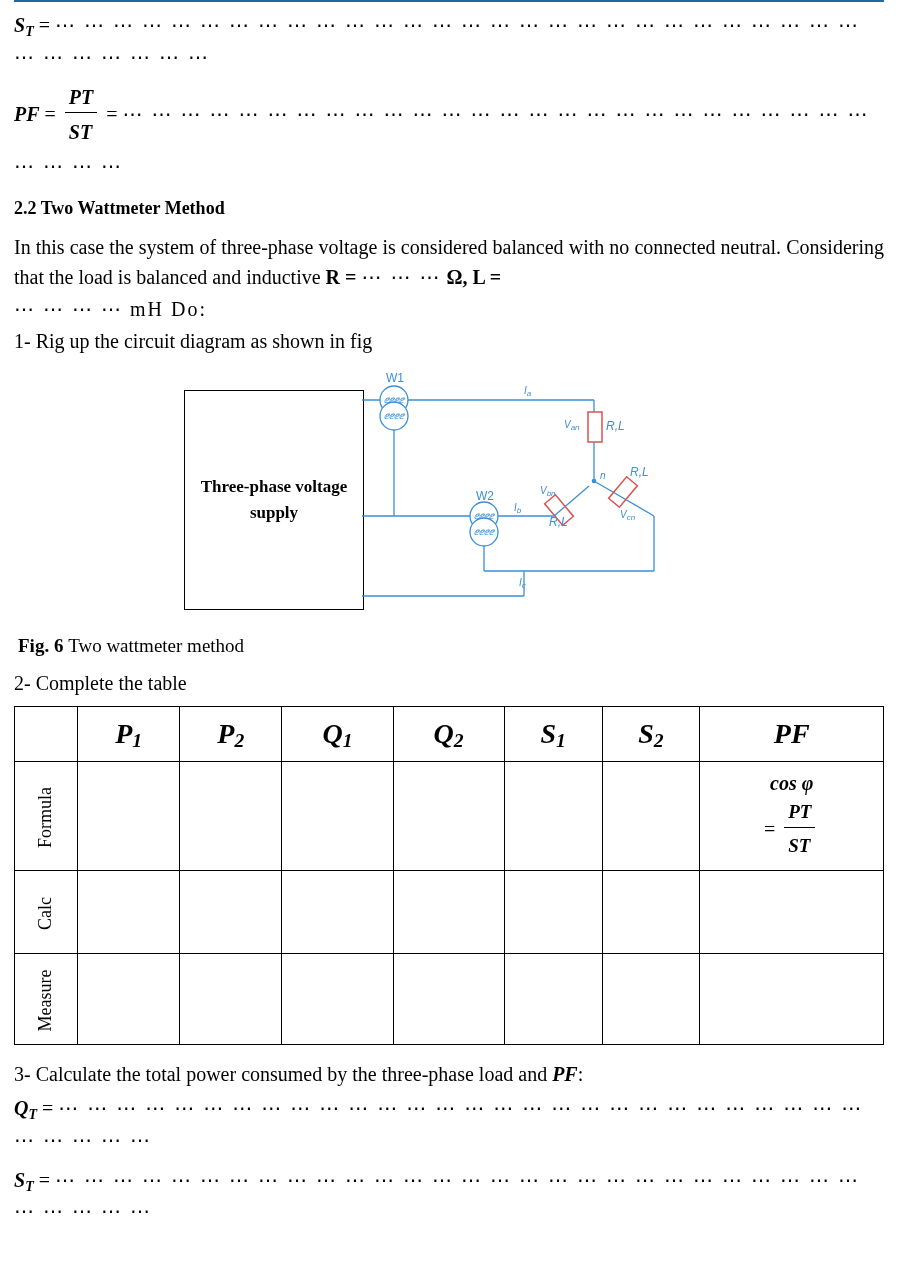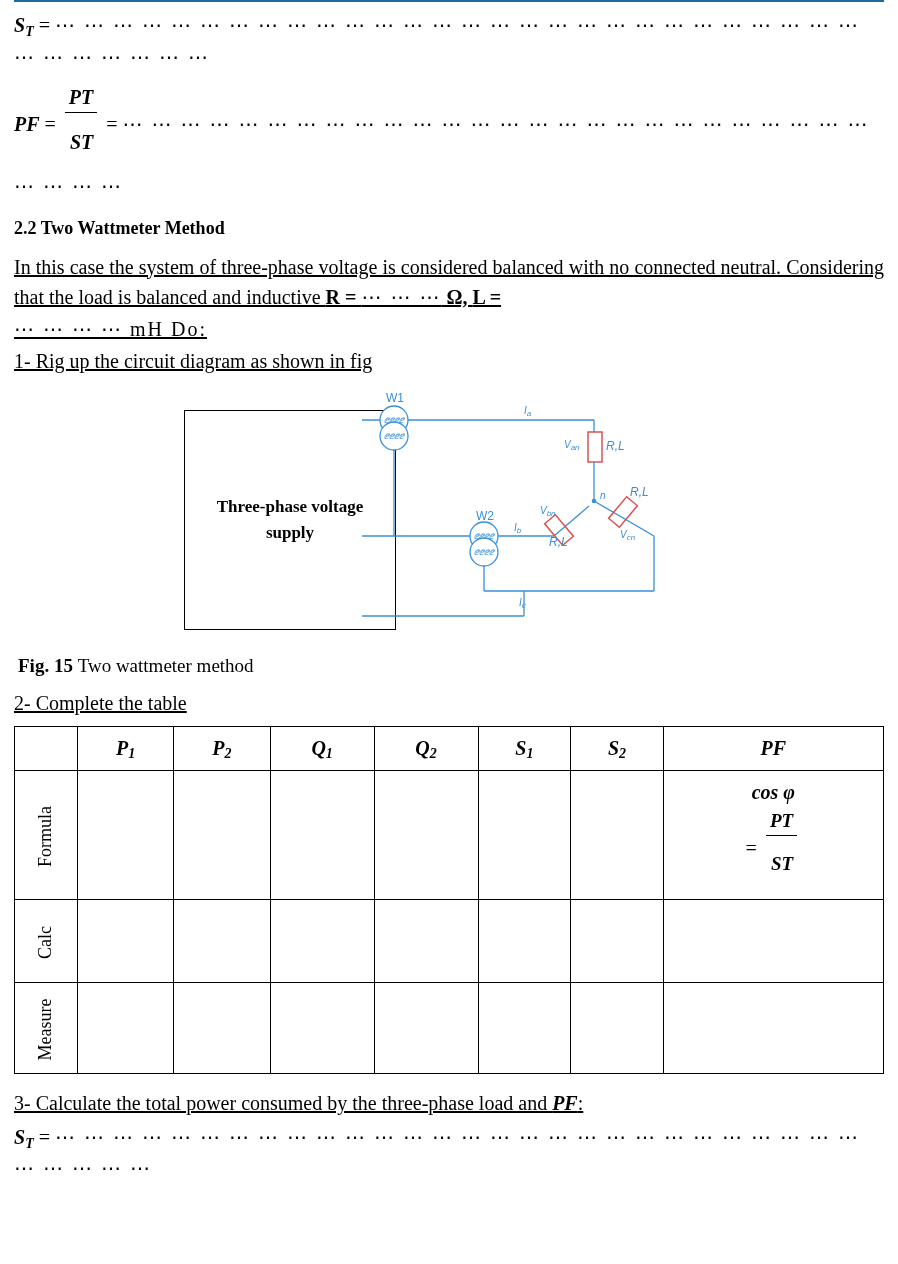--- a/index.html
+++ b/index.html
@@ -23,51 +23,50 @@
     margin-bottom: 8px;
   }
   .math-line { margin: 4px 0 10px 0; }
   .math { font-family: "Cambria Math", Georgia, serif; font-style: italic; font-weight: bold; }
   .math .sub { font-size: 0.7em; vertical-align: -0.25em; font-style: italic; font-weight: bold;}
   .reg { font-style: normal; font-weight: normal; }
   .dots { font-style: normal; font-weight: normal; letter-spacing: 2px; }
   .frac {
     display: inline-flex;
     flex-direction: column;
-    align-items: flex-end;
+    align-items: flex-start;
     vertical-align: middle;
     font-style: italic; font-weight: bold;
     margin: 0 4px;
   }
   .frac .num { border-bottom: 1.5px solid #000; padding: 0 4px; }
-  .frac .den { padding: 14px 4px; }
+  .frac .den { padding: 4px 4px; }
 
   h2.section {
     font-size: 18px;
     font-weight: bold;
     margin: 14px 0 10px 0;
   }
   p.body {
     text-align: justify;
     margin: 2px 0;
-    text-decoration: underline;
   }
 
   
   .circuit-wrap {
     width: 550px;
     height: 260px;
     margin: 10px auto 0 170px;
     position: relative;
   }
   .circuit-wrap svg { position: absolute; inset: 0; }
   .supply-box {
     position: absolute;
     left: 0; top: 24px;
-    width: 212px; height: 220px;
+    width: 180px; height: 220px;
     border: 1.5px solid #000;
     background: #fff;
     display: flex;
     align-items: center;
     justify-content: center;
     text-align: center;
     font-weight: bold;
     font-family: Georgia, serif;
     font-size: 17px;
     padding: 6px;
@@ -100,21 +99,21 @@
     width: 34px;
     padding: 0;
   }
   .rot > span {
     display: inline-block;
     transform: rotate(-90deg);
     white-space: nowrap;
     font-weight: normal;
     font-size: 18px;
   }
-  table.data thead th { font-style: italic; font-weight: bold; font-size: 20px; }
+  table.data thead th { font-style: italic; font-weight: bold; font-size: 28px; }
   table.data thead th .sub { font-size: 0.7em; vertical-align: -0.2em; }
   .pf-cell { font-style: italic; font-weight: bold; }
   .row-formula td { height: 80px; }
   .row-calc    td { height: 70px; }
   .row-measure td { height: 78px; }
 </style>
 </head>
 <body>
 
 <div class="page">
@@ -195,21 +194,21 @@
       <line x1="340" y1="205" x2="470" y2="205" stroke="#3a8fd8" stroke-width="1.3"></line>
       <line x1="470" y1="205" x2="470" y2="150" stroke="#3a8fd8" stroke-width="1.3"></line>
       <text class="tiny" x="335" y="220">I<tspan font-size="8" dy="2">c</tspan></text>
 
       <line x1="300" y1="180" x2="300" y2="205" stroke="#3a8fd8" stroke-width="1.3"></line>
       <line x1="300" y1="205" x2="340" y2="205" stroke="#3a8fd8" stroke-width="1.3"></line>
     </svg>
   </div>
 
   <p class="figcap">
-    <span class="b">Fig. 15 </span><span>Two wattmeter method</span>
+    <span class="b">Fig. 6 </span><span>Two wattmeter method</span>
   </p>
 
   <p class="body">2- Complete the table</p>
 
   <table class="data">
     <thead>
       <tr>
         <th></th>
         <th><span>P</span><span class="sub">1</span></th>
         <th><span>P</span><span class="sub">2</span></th>
@@ -259,18 +258,23 @@
           <td></td>
       </tr>
     </tbody>
   </table>
 
   <p class="body">
     <span>3- Calculate the total power consumed by the three-phase load and </span><span style="font-style:italic;font-weight:bold">PF</span><span>:</span>
   </p>
 
   <div class="math-line">
+    <span class="math"><span>Q</span><span class="sub">T</span></span>
+    <span class="math reg"> =</span>
+    <span class="dots">⋯ ⋯ ⋯ ⋯ ⋯ ⋯ ⋯ ⋯ ⋯ ⋯ ⋯ ⋯ ⋯ ⋯ ⋯ ⋯ ⋯ ⋯ ⋯ ⋯ ⋯ ⋯ ⋯ ⋯ ⋯ ⋯ ⋯ ⋯ ⋯ ⋯ ⋯ ⋯ ⋯</span>
+  </div>
+  <div class="math-line">
     <span class="math"><span>S</span><span class="sub">T</span></span>
     <span class="math reg"> =</span>
     <span class="dots">⋯ ⋯ ⋯ ⋯ ⋯ ⋯ ⋯ ⋯ ⋯ ⋯ ⋯ ⋯ ⋯ ⋯ ⋯ ⋯ ⋯ ⋯ ⋯ ⋯ ⋯ ⋯ ⋯ ⋯ ⋯ ⋯ ⋯ ⋯ ⋯ ⋯ ⋯ ⋯ ⋯</span>
   </div>
 
 </div>
 
 </body></html>

